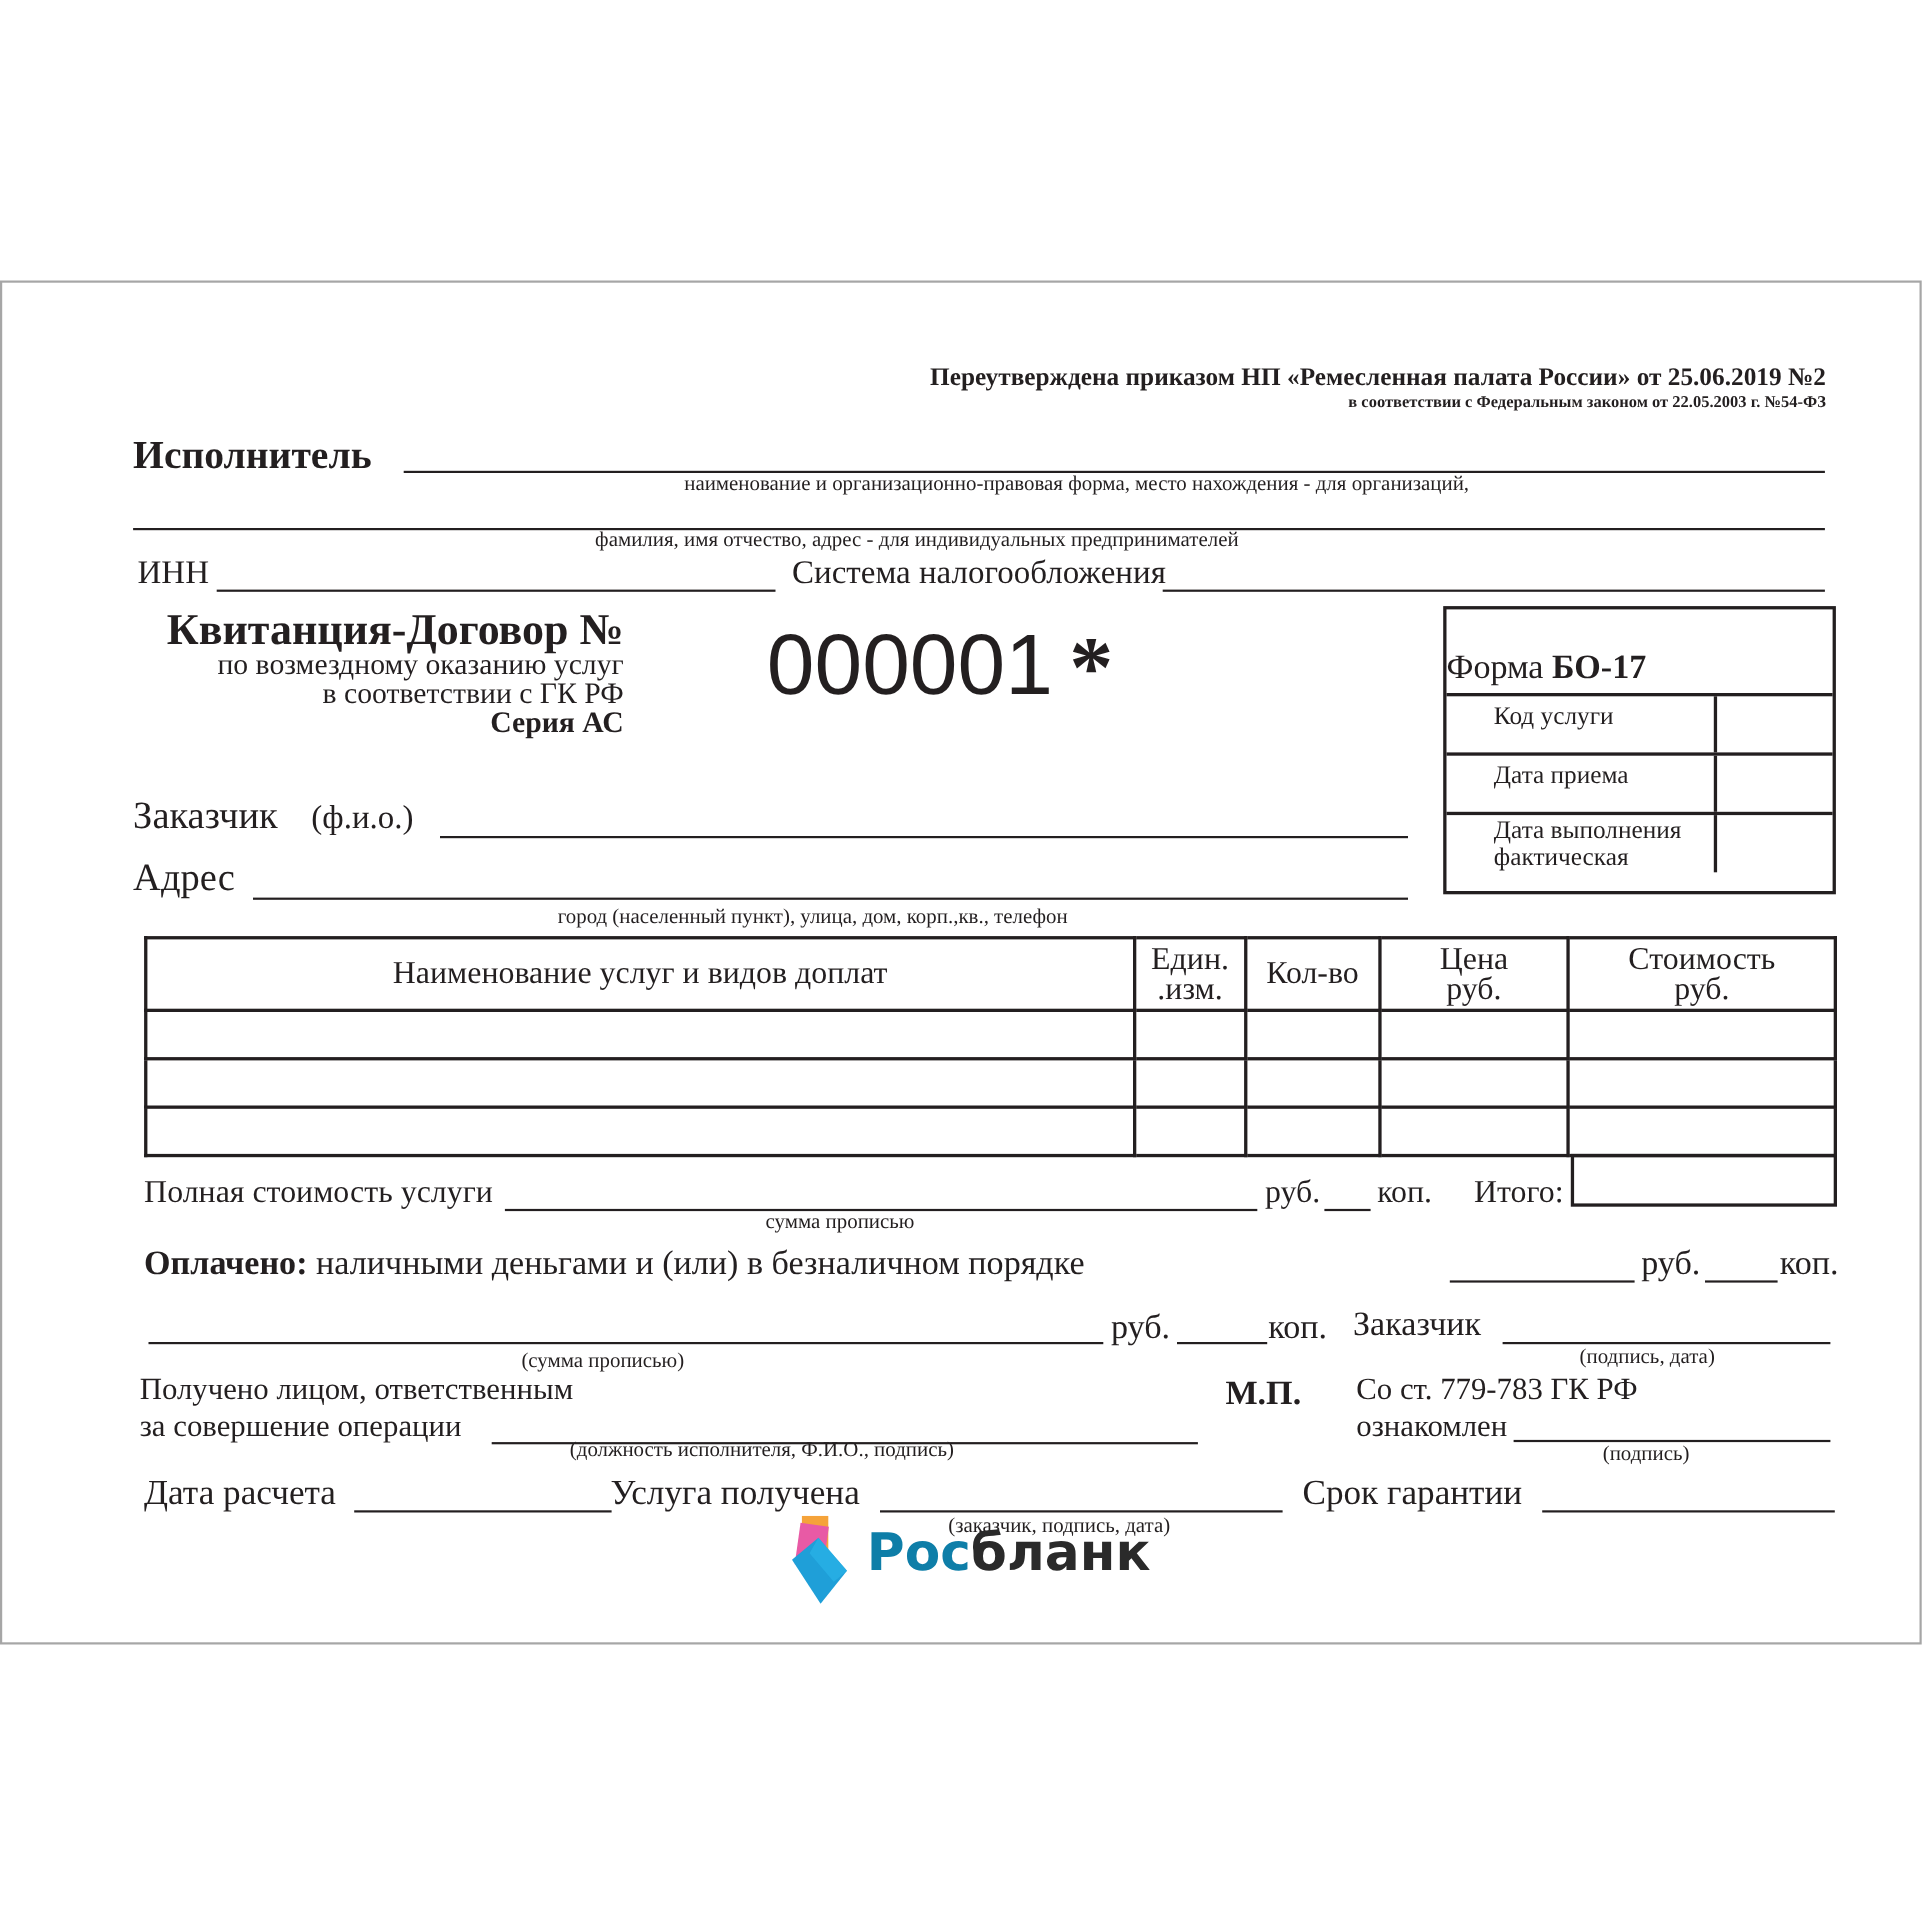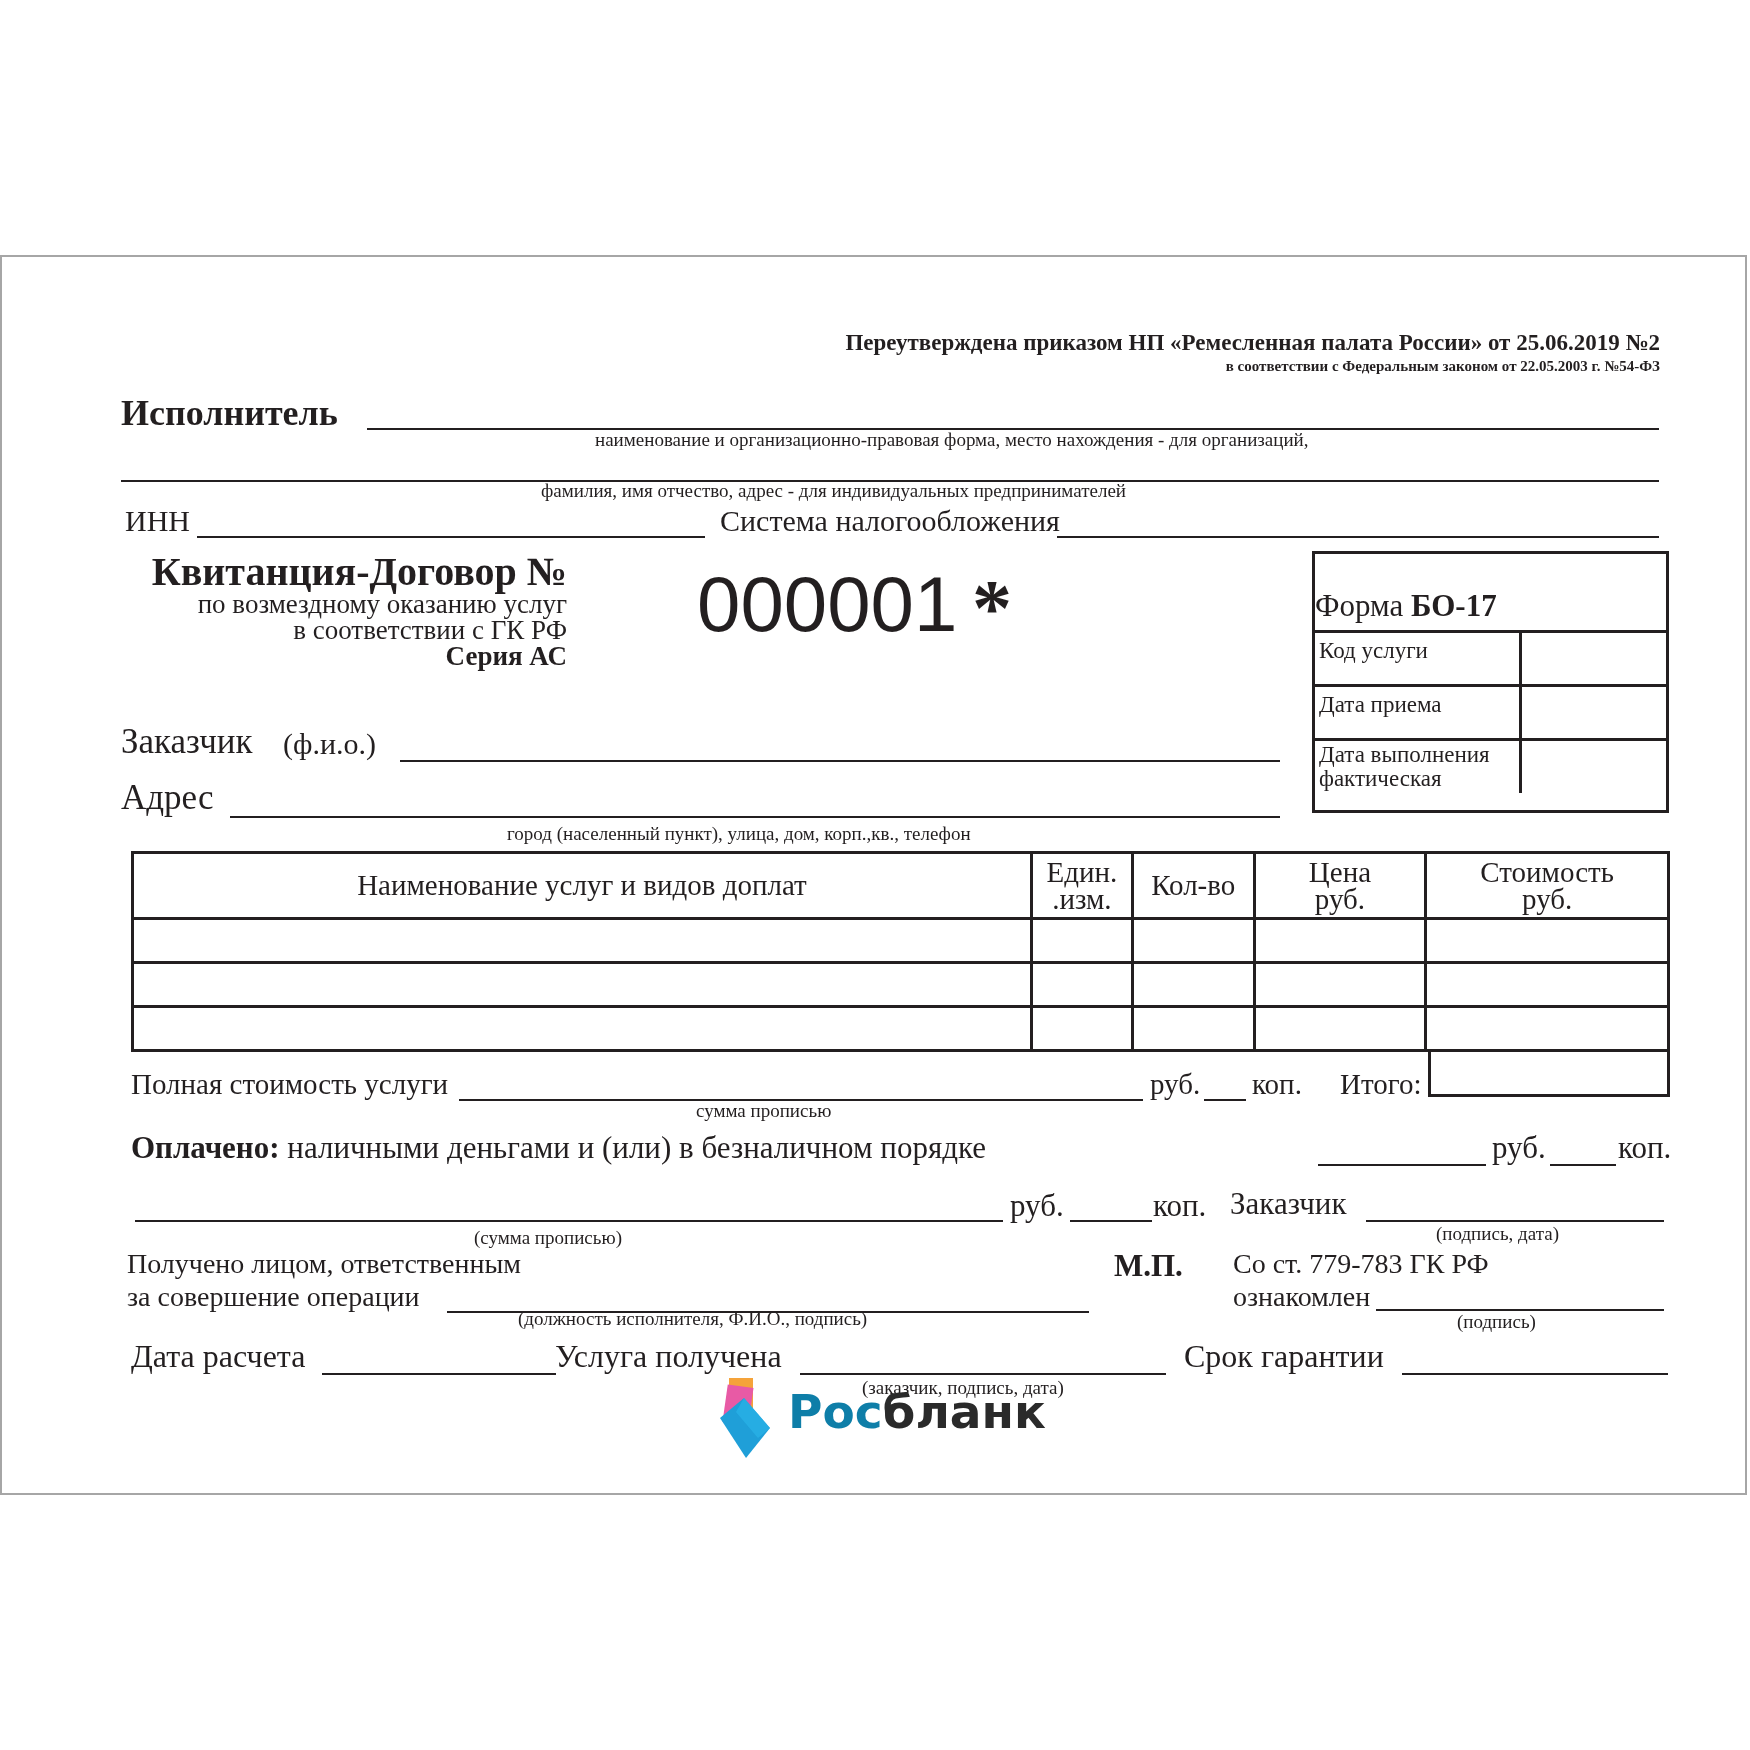--- a/index.html
+++ b/index.html
@@ -10,21 +10,21 @@
            border: 2px solid #a6a6a6; box-sizing: border-box; background: #fff; }
   .line { position: absolute; border-bottom: 2px solid #231f20; height: 0; }
   .hint { font-size: 19px; color: #231f20; }
   .lbl { font-size: 31px; }
   .bold { font-weight: bold; }
   
   .bo-box { position: absolute; left: 1312px; top: 551px; width: 357px; height: 262px;
             border: 3px solid #231f20; box-sizing: border-box; }
   .bo-title { height: 47px; border-bottom: 3px solid #231f20; text-align: left;
               font-size: 31px; line-height: 46px; margin-top: 29px; }
-  .bo-row { display: flex; height: 51px; border-bottom: 3px solid #231f20; }
+  .bo-row { display: flex; height: 51px; border-bottom: 3px solid #231f20; padding-left: 39px; }
   .bo-row:last-child { border-bottom: none; height: 52px; }
   .bo-row .k { width: 207px; border-right: 3px solid #231f20; font-size: 23px;
                line-height: 24px; padding: 6px 0 0 4px; box-sizing: border-box; overflow: hidden; }
   .bo-row .k.two { padding-top: 2px; }
   .bo-row .v { flex: 1; }
   
   table.svc { position: absolute; left: 131px; top: 851px; border-collapse: collapse;
               width: 1539px; }
   table.svc td, table.svc th { border: 3px solid #231f20; padding: 0; font-weight: normal;
               font-size: 29px; text-align: center; line-height: 27px; }
@@ -42,21 +42,21 @@
 </head>
 <body>
 
 <div class="sheet"></div>
 
 <div class="abs bold" style="right:90px; top:330px; font-size:23px;">Переутверждена приказом НП «Ремесленная палата России» от 25.06.2019 №2</div>
 <div class="abs bold" style="right:90px; top:358px; font-size:15px;margin-left:45px;">в соответствии с Федеральным законом от 22.05.2003 г. №54-ФЗ</div>
 
 <div class="abs bold" style="left:121px; top:392px; font-size:36px;">Исполнитель</div>
 <div class="line" style="left:367px; width:1292px; top:428px;"></div>
-<div class="abs hint" style="left:595px; top:429px;text-align:right;">наименование и организационно-правовая форма, место нахождения - для организаций,</div>
+<div class="abs hint" style="left:622px; top:429px;text-align:right;">наименование и организационно-правовая форма, место нахождения - для организаций,</div>
 <div class="line" style="left:121px; width:1538px; top:480px;"></div>
 <div class="abs hint" style="left:541px; top:480px;">фамилия, имя отчество, адрес - для индивидуальных предпринимателей</div>
 
 <div class="abs lbl" style="left:125px; top:504px; font-size:30px;">ИНН</div>
 <div class="line" style="left:197px; width:508px; top:536px;"></div>
 <div class="abs lbl" style="left:720px; top:504px; font-size:30px;">Система налогообложения</div>
 <div class="line" style="left:1057px; width:602px; top:536px;"></div>
 
 <div class="abs bold" style="right:1183px; top:548px; font-size:40px;">Квитанция-Договор №</div>
 <div class="abs" style="right:1183px; top:589px; font-size:27px;margin-left:16px;">по возмездному оказанию услуг</div>

